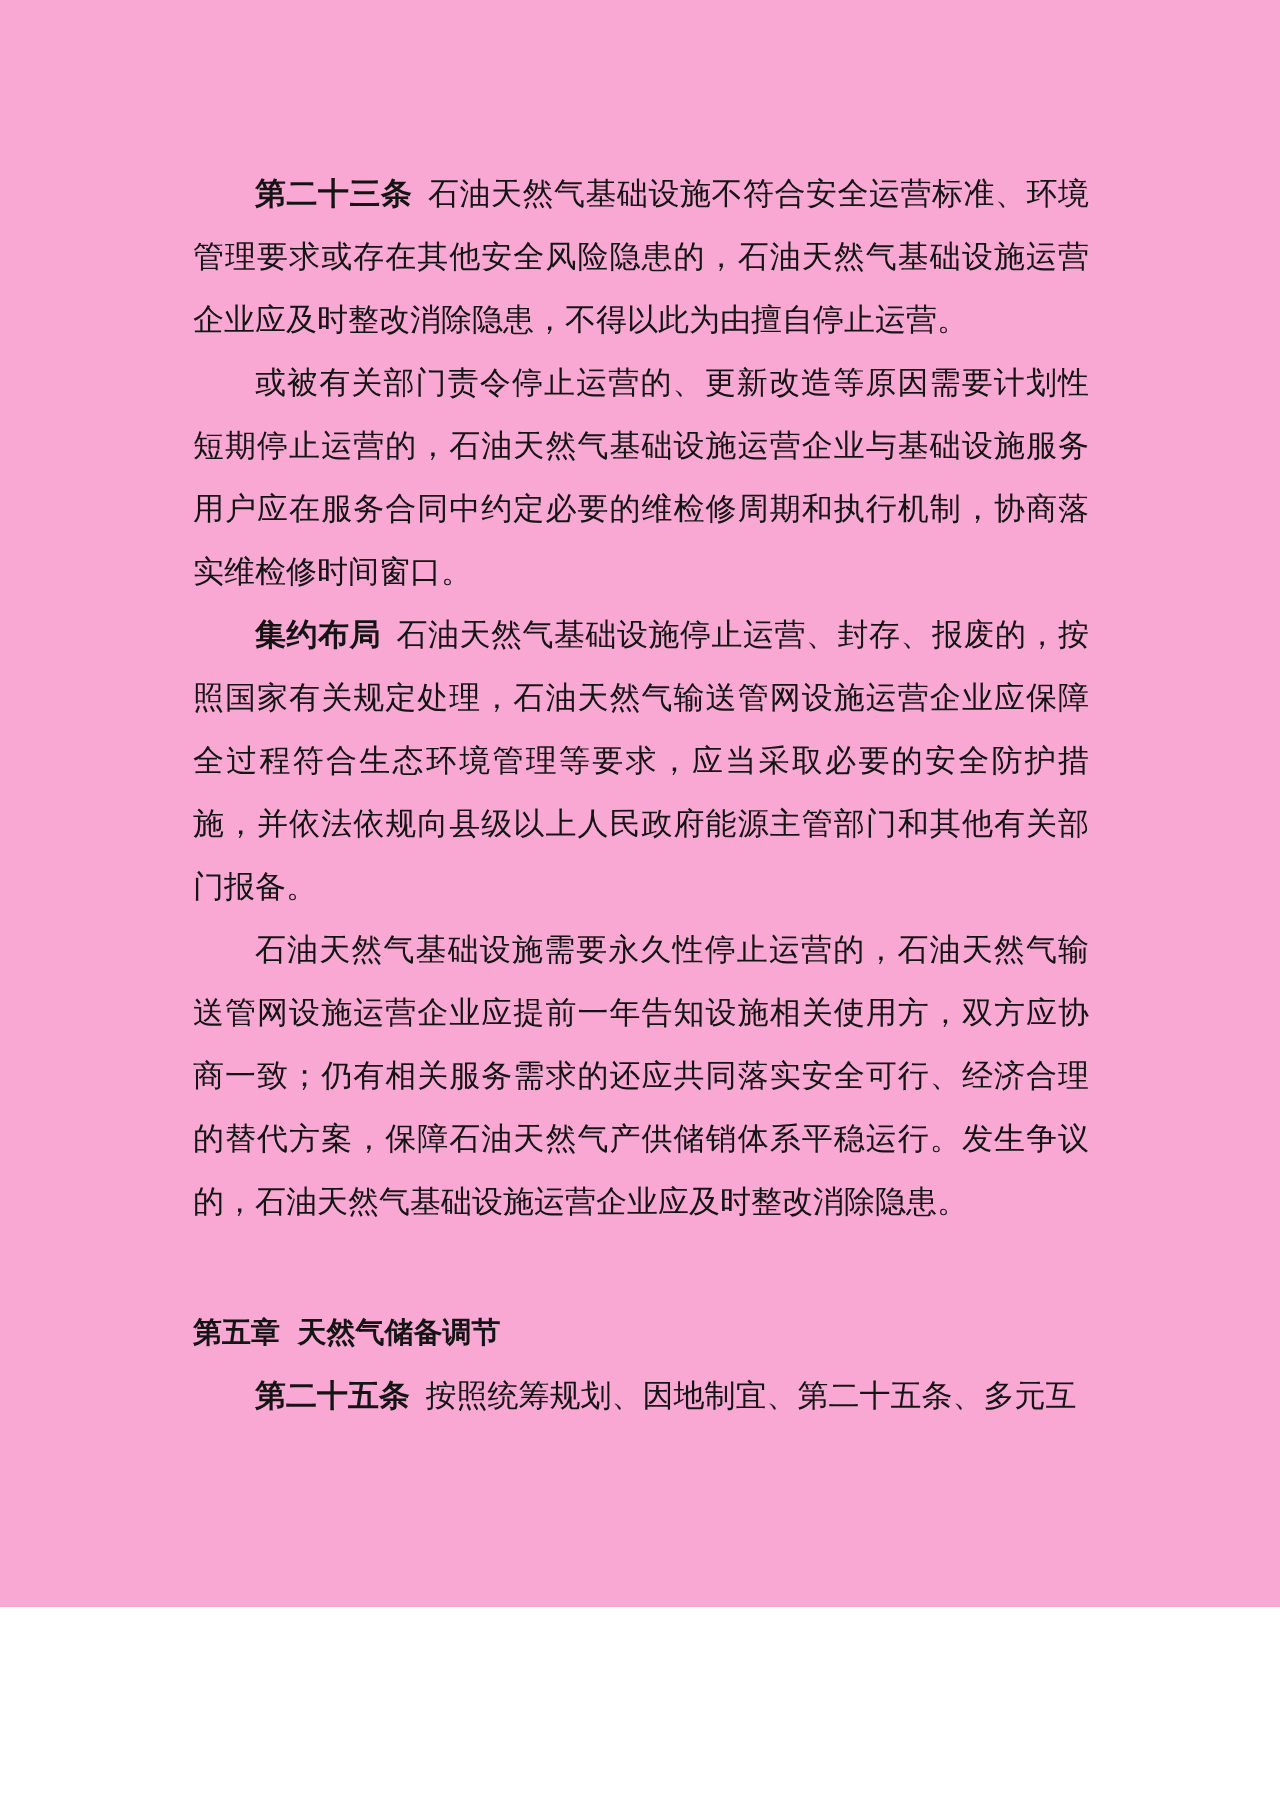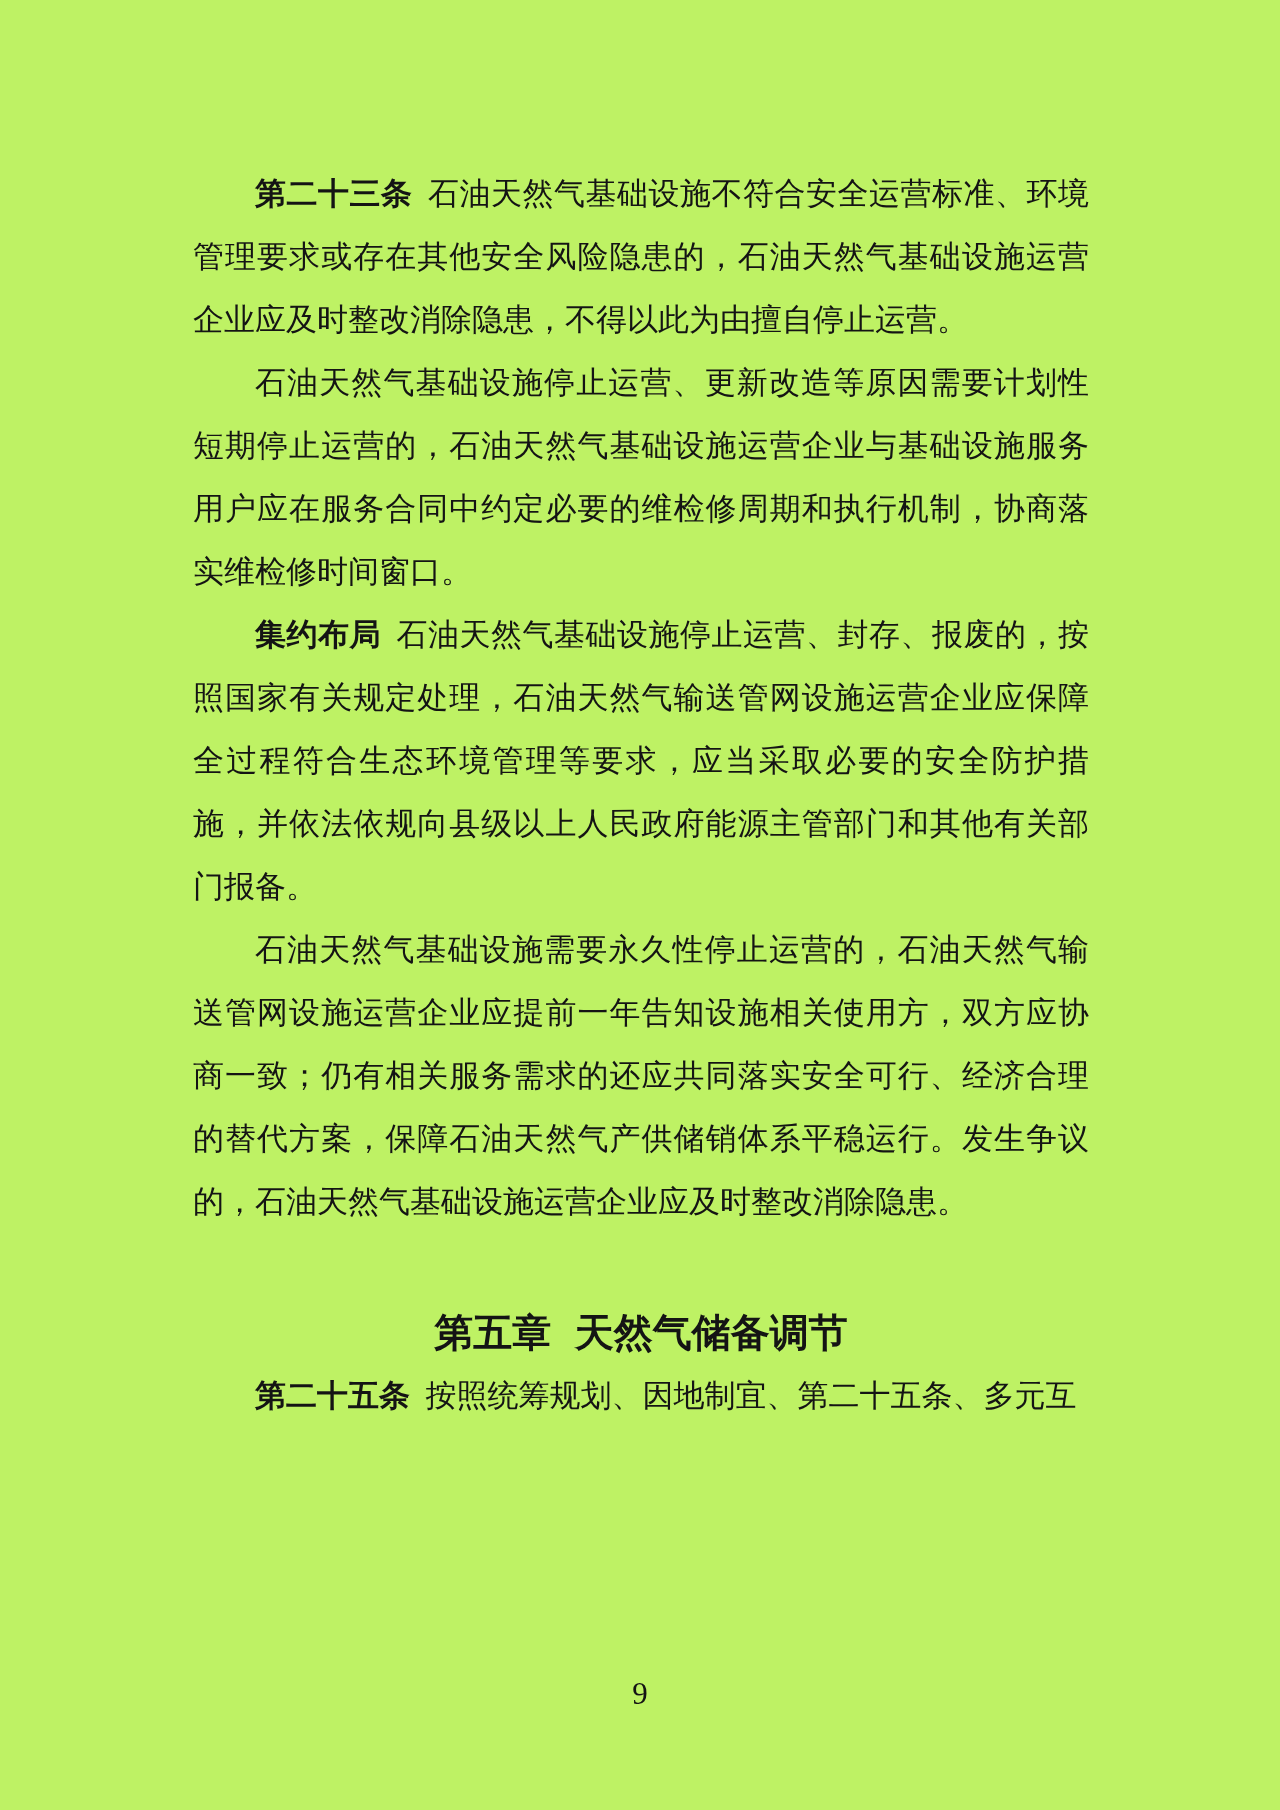--- a/index.html
+++ b/index.html
@@ -4,22 +4,22 @@
 <style>
   * { box-sizing: border-box; }
   html, body {
     margin: 0;
     padding: 0;
     background: #ffffff;
   }
   .page {
     position: relative;
     width: 1280px;
-    height: 1810px;
-    background: #bef264;
+    height: 1607px;
+    background: #f9a8d4;
     overflow: hidden;
     font-family: "Liberation Serif", serif;
     color: #141414;
   }
   .content {
     position: absolute;
     left: 193px;
     top: 162px;
     width: 896px;
   }
@@ -36,25 +36,25 @@
   .lead {
     font-weight: bold;
     font-family: "Liberation Sans", sans-serif;
     margin-right: 0.5em;
   }
   .lead:empty {
     display: none;
   }
   .chapter {
     margin: 68px 0 0 0;
-    font-size: 39px;
+    font-size: 29px;
     line-height: 63px;
     font-weight: bold;
     font-family: "Liberation Sans", sans-serif;
-    text-align: center;
+    text-align: left;
     color: #141414;
   }
   .chapter-num {
     margin-right: 0.6em;
   }
   .page-number {
     position: absolute;
     left: 0;
     top: 1672px;
     width: 1280px;
@@ -66,21 +66,21 @@
   }
 </style>
 </head>
 <body>
 
 <div class="page">
   <div class="content">
 
     <p class="para"><span class="lead">第二十三条</span><span>石油天然气基础设施不符合安全运营标准、环境管理要求或存在其他安全风险隐患的，石油天然气基础设施运营企业应及时整改消除隐患，不得以此为由擅自停止运营。</span></p>
 
-    <p class="para"><span>石油天然气基础设施停止运营、更新改造等原因需要计划性短期停止运营的，石油天然气基础设施运营企业与基础设施服务用户应在服务合同中约定必要的维检修周期和执行机制，协商落实维检修时间窗口。</span></p>
+    <p class="para"><span>或被有关部门责令停止运营的、更新改造等原因需要计划性短期停止运营的，石油天然气基础设施运营企业与基础设施服务用户应在服务合同中约定必要的维检修周期和执行机制，协商落实维检修时间窗口。</span></p>
 
 
     <p class="para"><span class="lead">集约布局</span><span>石油天然气基础设施停止运营、封存、报废的，按照国家有关规定处理，石油天然气输送管网设施运营企业应保障全过程符合生态环境管理等要求，应当采取必要的安全防护措施，并依法依规向县级以上人民政府能源主管部门和其他有关部门报备。</span></p>
 
     <p class="para"><span>石油天然气基础设施需要永久性停止运营的，石油天然气输送管网设施运营企业应提前一年告知设施相关使用方，双方应协商一致；仍有相关服务需求的还应共同落实安全可行、经济合理的替代方案，保障石油天然气产供储销体系平稳运行。发生争议的，石油天然气基础设施运营企业应及时整改消除隐患。</span></p>
 
     <h2 class="chapter"><span class="chapter-num">第五章</span><span>天然气储备调节</span></h2>
 
     <p class="para"><span class="lead">第二十五条</span><span>按照统筹规划、因地制宜、第二十五条、多元互</span></p>
 

